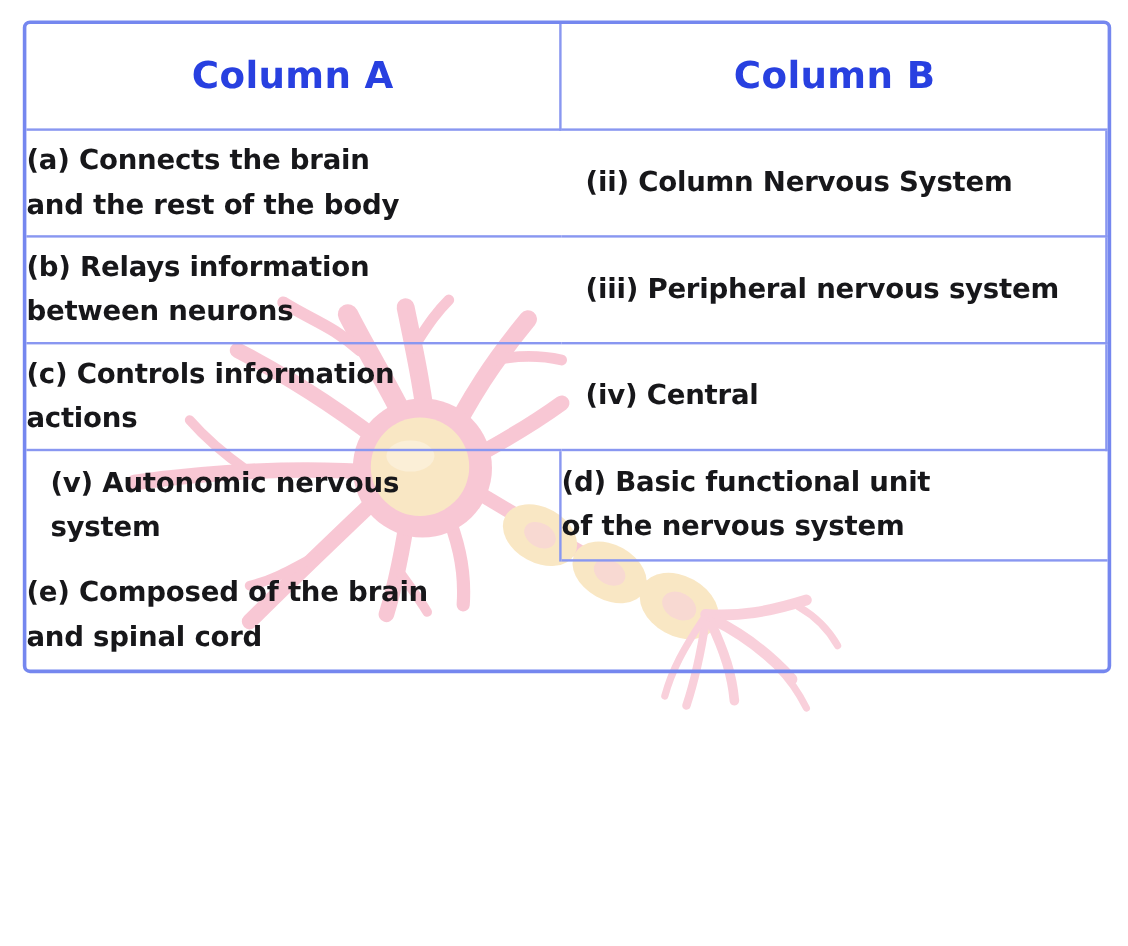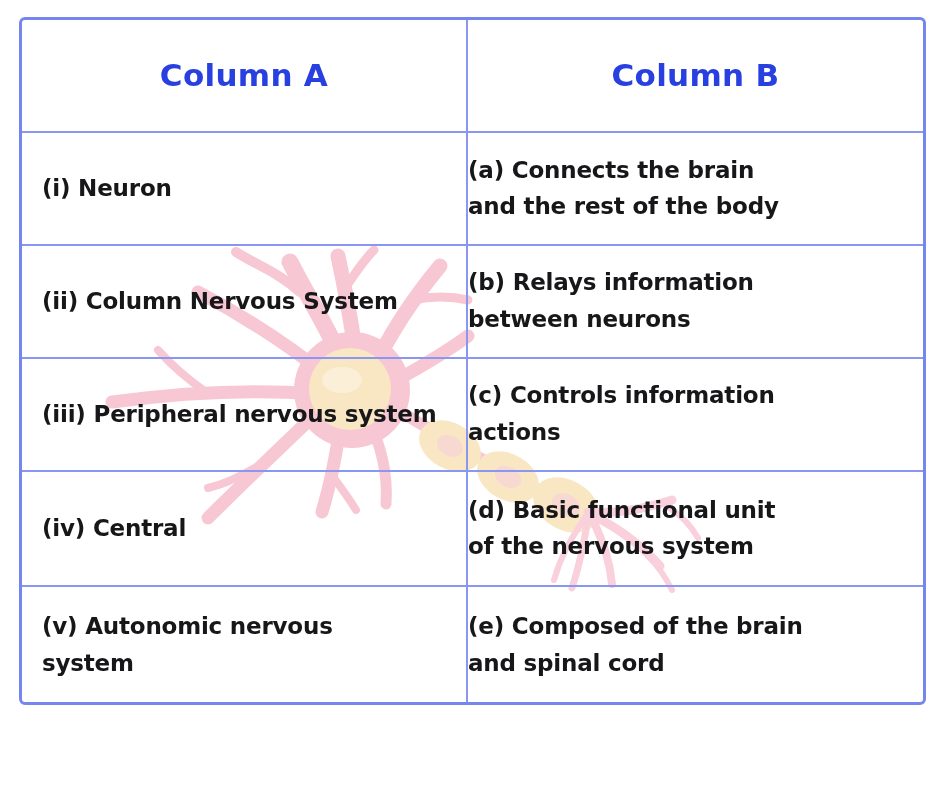--- a/index.html
+++ b/index.html
@@ -25,21 +25,21 @@
   .pinkline{stroke:var(--neuron-pink);fill:none;}
   .pinkline-light{stroke:var(--neuron-pink-light);fill:none;}
   .round{stroke-linecap:round;}
   .soma{fill:var(--neuron-pink);}
   .nucleus{fill:var(--neuron-cream);}
   .nucleus-hl{fill:var(--neuron-cream-light);}
   .myelin{fill:var(--neuron-cream);}
   .myelin-spot{fill:var(--neuron-spot);}
 
   .grid{
-    position:absolute;left:19px;top:17px;width:907px;height:688px;
+    position:absolute;left:19px;top:17px;width:907px;height:544px;
     z-index:2;
     display:grid;
     grid-template-columns:449fr 458fr;
     grid-template-rows:125fr 125fr 125fr 125fr 128fr 127fr;
     border:3px solid var(--border-strong);
     border-radius:6px;
   }
   .cell{
     border-right:2.5px solid var(--border-soft);
     border-bottom:2.5px solid var(--border-soft);
@@ -116,23 +116,20 @@
 </svg>
 
 <div class="grid">
   <div class="cell head col-a">
     <span class="txt">Column A</span>
   </div>
   <div class="cell head col-b">
     <span class="txt">Column B</span>
   </div>
 
-  <div class="cell col-a">
-    <span class="txt">(i) Neuron</span>
-  </div>
   <div class="cell col-b">
     <span class="txt">(a) Connects the brain and the rest of the body</span>
   </div>
 
   <div class="cell col-a">
     <span class="txt">(ii) Column Nervous System</span>
   </div>
   <div class="cell col-b">
     <span class="txt">(b) Relays information between neurons</span>
   </div>
@@ -140,23 +137,23 @@
   <div class="cell col-a">
     <span class="txt">(iii) Peripheral nervous system</span>
   </div>
   <div class="cell col-b">
     <span class="txt">(c) Controls information actions</span>
   </div>
 
   <div class="cell col-a">
     <span class="txt">(iv) Central</span>
   </div>
+  <div class="cell col-a last-row">
+    <span class="txt wrap-narrow">(v) Autonomic nervous system</span>
+  </div>
+
   <div class="cell col-b">
     <span class="txt">(d) Basic functional unit of the nervous system</span>
-  </div>
-
-  <div class="cell col-a last-row">
-    <span class="txt wrap-narrow">(v) Autonomic nervous system</span>
   </div>
   <div class="cell col-b last-row">
     <span class="txt">(e) Composed of the brain and spinal cord</span>
   </div>
 </div>
 
 </body></html>

